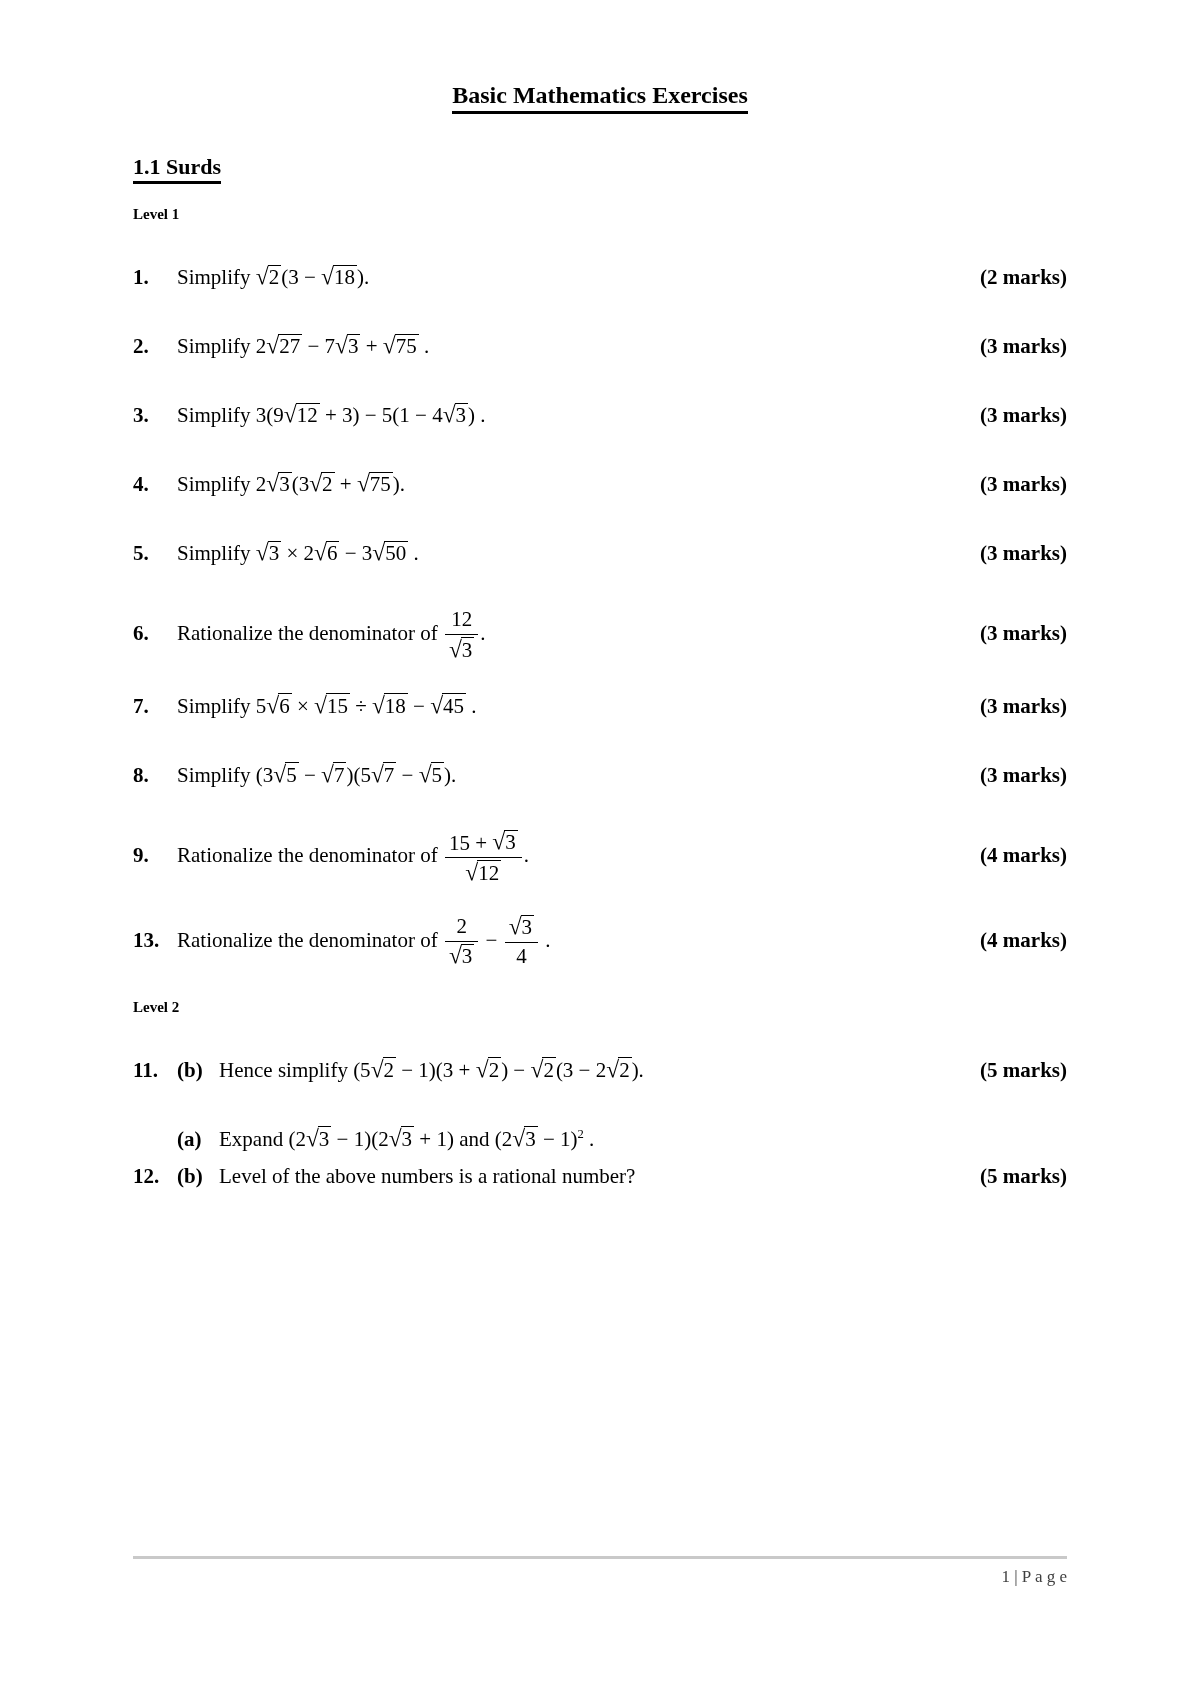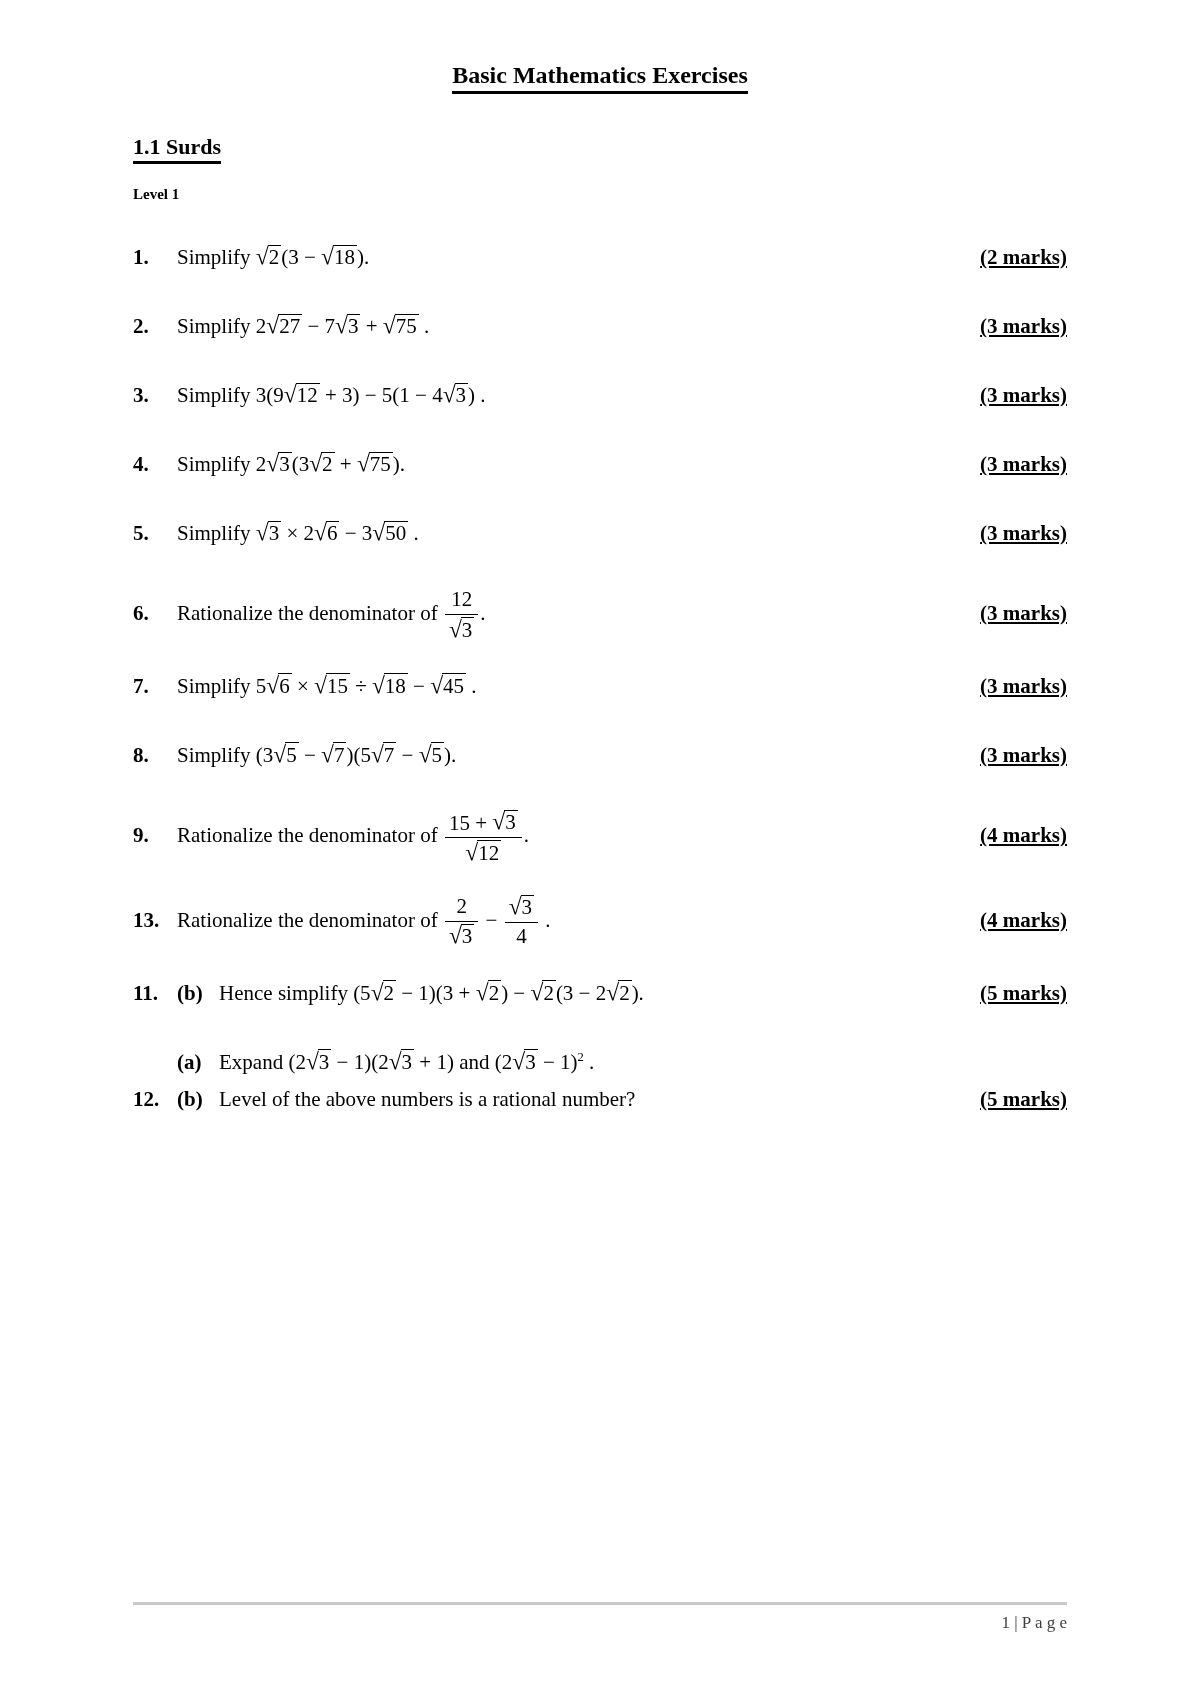--- a/index.html
+++ b/index.html
@@ -1,21 +1,21 @@
 <!DOCTYPE html>
 <html><head>
 <meta charset="utf-8">
 <style>
   html,body{margin:0;padding:0;}
   body{
     width:1200px;height:1696px;background:#ffffff;color:#000;
     font-family:"Liberation Serif", "DejaVu Serif", serif;
     position:relative;overflow:hidden;
   }
-  .page{position:absolute;inset:0;padding:62px 133px 0 133px;box-sizing:border-box;}
+  .page{position:absolute;inset:0;padding:82px 133px 0 133px;box-sizing:border-box;}
 
   .title-wrap{text-align:center;margin:0 0 40px 0;}
   .title{
     display:inline-block;font-size:24px;font-weight:bold;
     border-bottom:3px solid #000;padding-bottom:2px;
   }
   .section-wrap{margin:0 0 22px 0;}
   .section{
     display:inline-block;font-size:22px;font-weight:bold;
     border-bottom:3px solid #000;padding-bottom:1px;
@@ -26,36 +26,36 @@
     display:flex;align-items:baseline;
     font-size:21px;line-height:28px;margin-bottom:41px;
   }
   .qrow.has-frac{margin-bottom:30px;}
   .qrow.multiline{align-items:flex-end;}
   .qrow.multiline .qmarks{align-self:flex-end;}
   .qnum{font-weight:bold;flex:0 0 44px;}
   .qbody{flex:0 1 auto;}
   .qline + .qline{margin-top:9px;}
   .qprefix{font-weight:bold;display:inline-block;width:42px;}
-  .qmarks{font-weight:bold;margin-left:auto;white-space:nowrap;padding-left:20px;text-decoration:underline;}
+  .qmarks{font-weight:bold;margin-left:auto;white-space:nowrap;padding-left:20px;}
 
   
   .sqrt{white-space:nowrap;}
   .sqrt-sym{font-size:1.12em;line-height:1;}
   .sqrt-rad{
     display:inline-block;line-height:1;border-top:1.6px solid #000;
     padding:1.5px 2px 0 1px;margin-left:-1px;vertical-align:baseline;
   }
   
   .frac{display:inline-block;vertical-align:middle;text-align:center;line-height:1.1;margin:0 2px;}
   .fnum{display:block;padding:0 4px 3px 4px;}
   .fden{display:block;border-top:1.7px solid #000;padding:2px 4px 0 4px;}
   sup.sup{font-size:0.6em;vertical-align:super;line-height:0;}
 
-  .footer{position:absolute;left:133px;right:133px;top:1556px;margin-top:46px;}
+  .footer{position:absolute;left:133px;right:133px;top:1556px;}
   .footer-rule{height:3px;background:#c9c9c9;}
   .footer-label{
     text-align:right;font-size:17px;color:#3f3f3f;margin-top:8px;
     font-family:"Liberation Serif","DejaVu Serif",serif;
   }
 </style>
 </head>
 <body>
 
 <div class="page">
@@ -130,20 +130,21 @@
         </div>
         <span class="qmarks">(4 marks)</span>
       </div>
       <div class="qrow has-frac">
         <span class="qnum">13.</span>
         <div class="qbody">
           <div class="qline"><span class="qexpr"><span class="t">Rationalize the denominator of </span><span class="frac"><span class="fnum"><span class="t">2</span></span><span class="fden"><span class="sqrt"><span class="sqrt-sym">√</span><span class="sqrt-rad">3</span></span></span></span><span class="t"> − </span><span class="frac"><span class="fnum"><span class="sqrt"><span class="sqrt-sym">√</span><span class="sqrt-rad">3</span></span></span><span class="fden"><span class="t">4</span></span></span><span class="t"> .</span></span></div>
         </div>
         <span class="qmarks">(4 marks)</span>
       </div>
+      <div class="level-heading">Level 2</div>
       <div class="qrow multiline">
         <span class="qnum">11.</span>
         <div class="qbody">
           <div class="qline"><span class="qprefix">(b)</span><span class="qexpr"><span class="t">Hence simplify (5</span><span class="sqrt"><span class="sqrt-sym">√</span><span class="sqrt-rad">2</span></span><span class="t"> − 1)(3 + </span><span class="sqrt"><span class="sqrt-sym">√</span><span class="sqrt-rad">2</span></span><span class="t">) − </span><span class="sqrt"><span class="sqrt-sym">√</span><span class="sqrt-rad">2</span></span><span class="t">(3 − 2</span><span class="sqrt"><span class="sqrt-sym">√</span><span class="sqrt-rad">2</span></span><span class="t">).</span></span></div>
         </div>
         <span class="qmarks">(5 marks)</span>
       </div>
       <div class="qrow multiline">
         <span class="qnum">12.</span>
         <div class="qbody">

